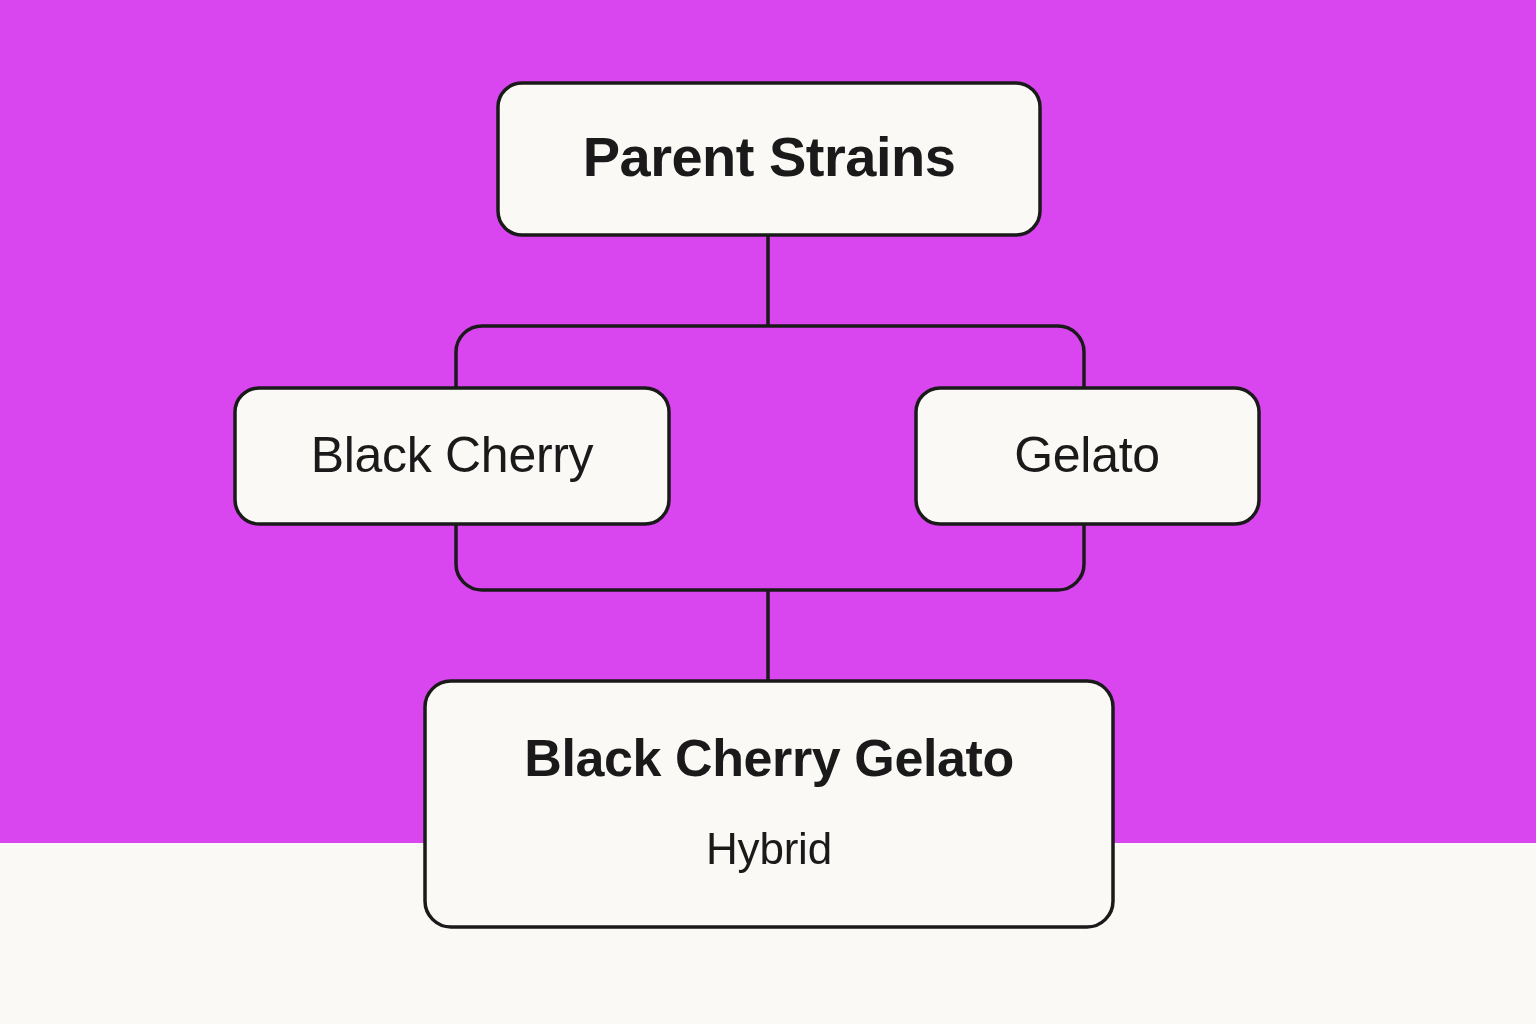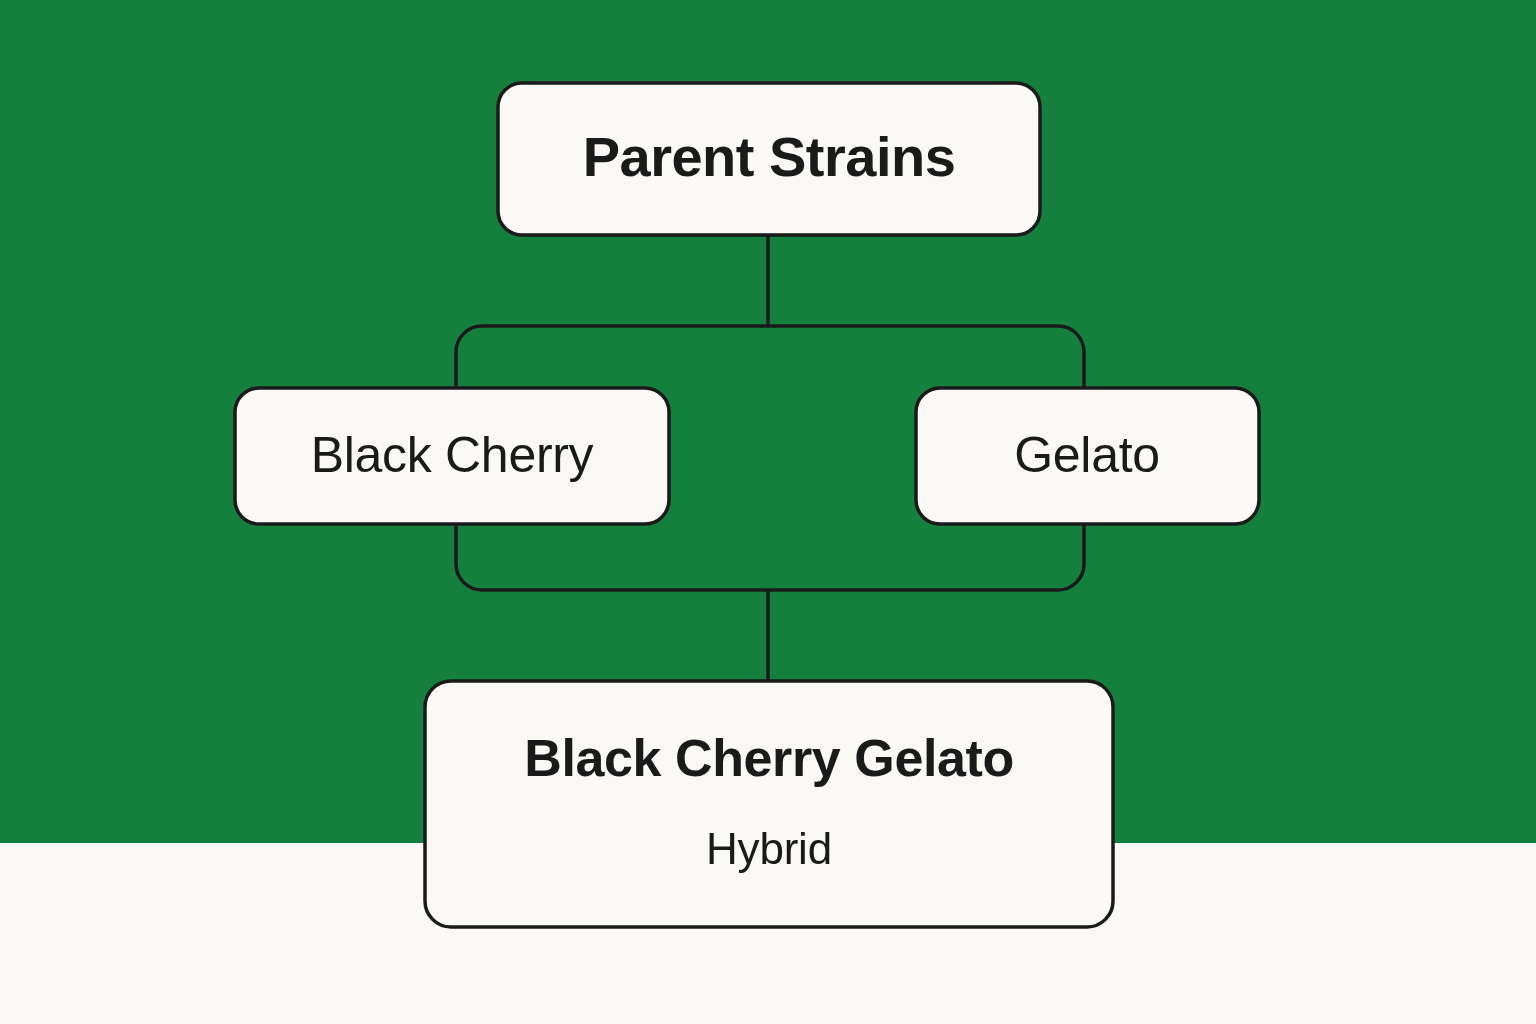--- a/index.html
+++ b/index.html
@@ -10,21 +10,21 @@
   body {
     width: 1536px;
     height: 1024px;
     font-family: "Liberation Sans", sans-serif;
     overflow: hidden;
   }
   #diagram-root {
     position: relative;
     width: 1536px;
     height: 843px;
-    background: #15803d;
+    background: #d946ef;
   }
   svg.diagram-canvas {
     position: absolute;
     left: 0;
     top: 0;
     width: 1536px;
     height: 1024px;
     display: block;
   }
   .node-box {

